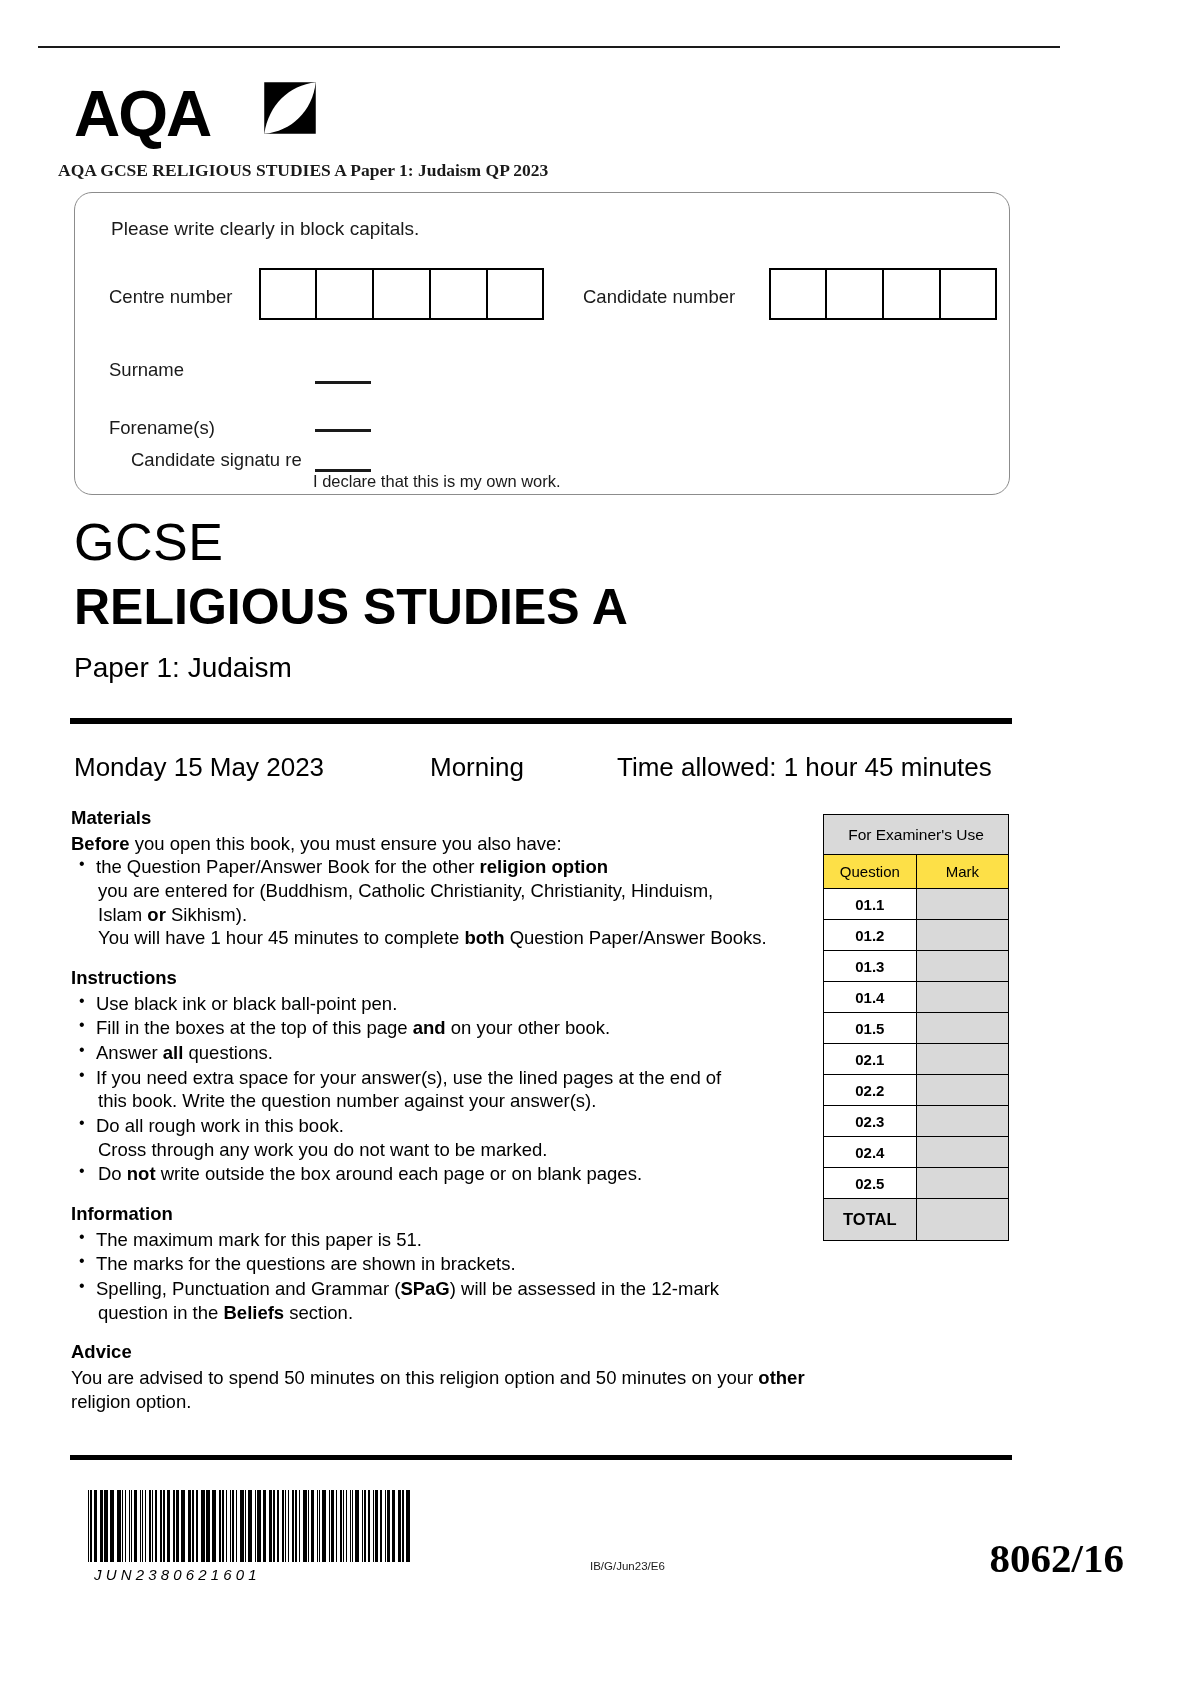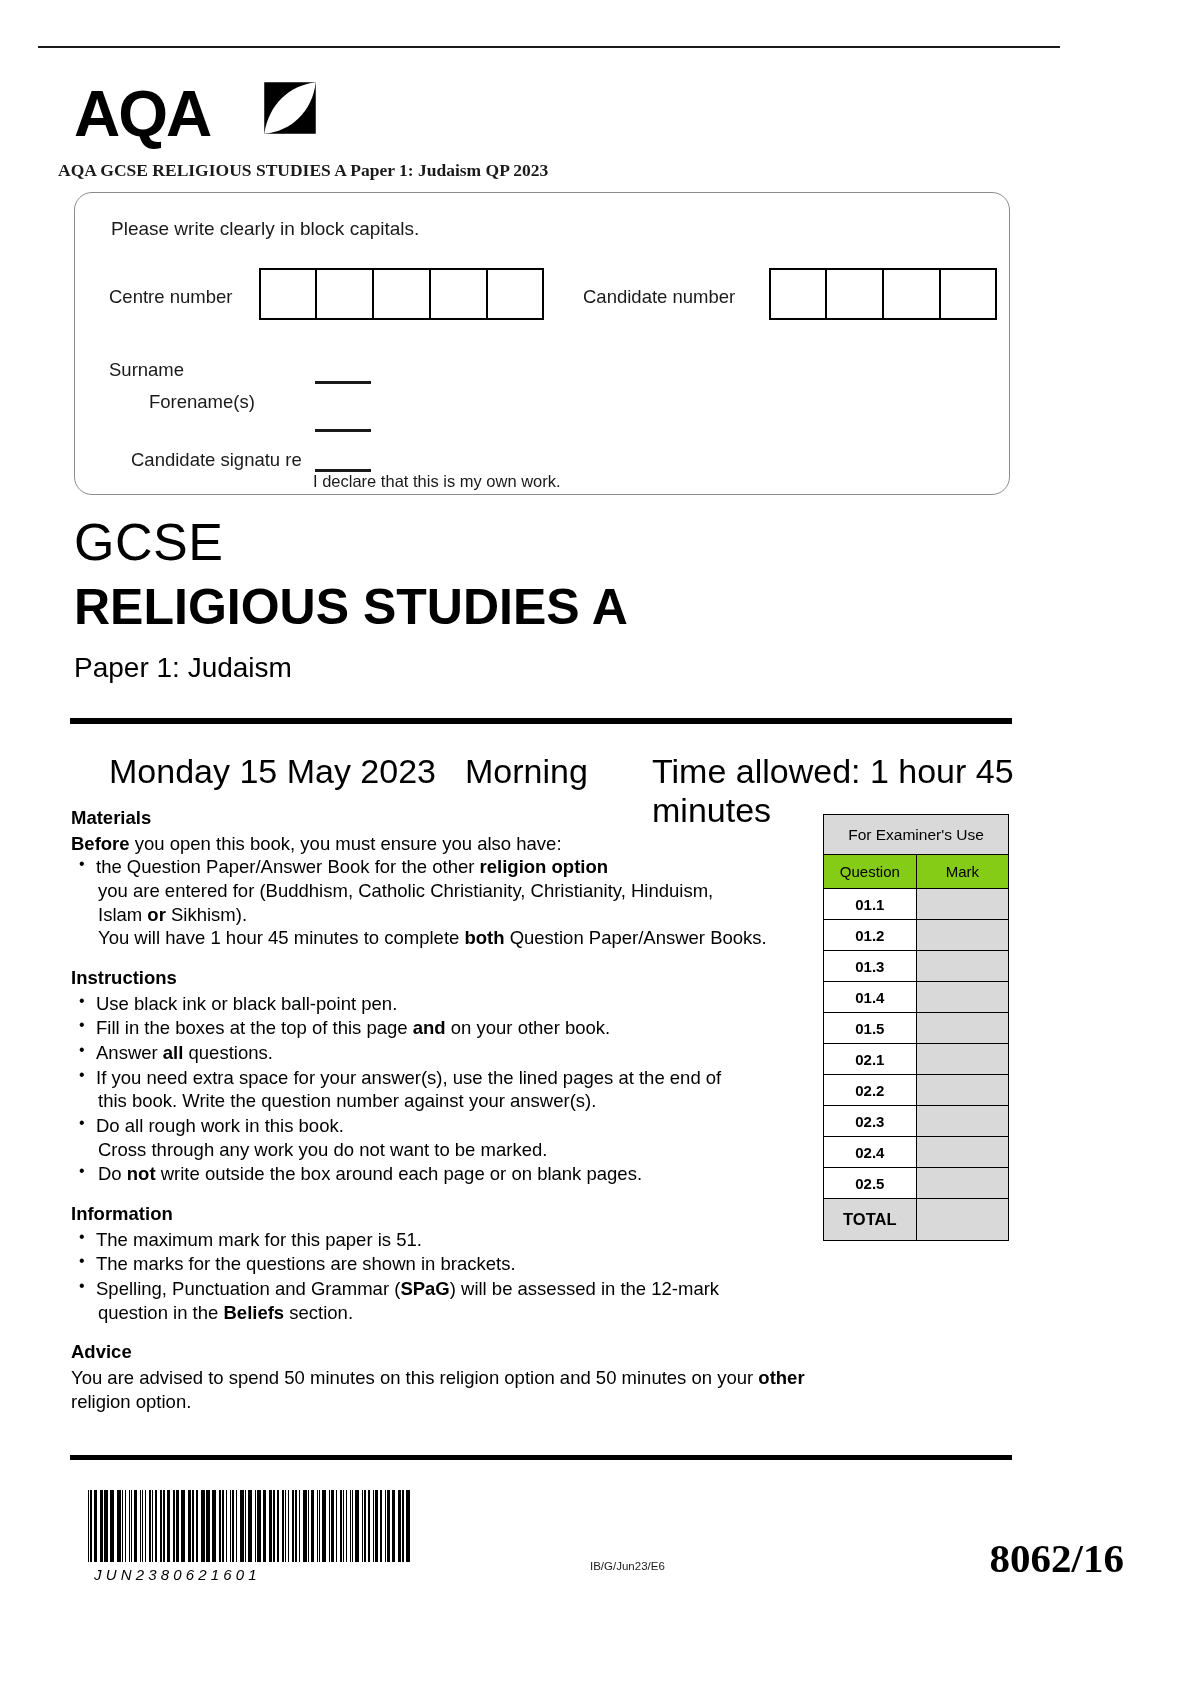--- a/index.html
+++ b/index.html
@@ -75,21 +75,21 @@
   }
   .field-label {
     position: absolute;
     font-size: 18.5px;
     color: #1a1a1a;
     white-space: nowrap;
   }
   .lbl-centre   { left: 34px; top: 93px; }
   .lbl-cand     { left: 508px; top: 93px; }
   .lbl-surname  { left: 34px; top: 166px; }
-  .lbl-forename { left: 34px; top: 198px; margin-left: 40px; }
+  .lbl-forename { left: 34px; top: 224px; }
   .lbl-sig      { left: 40px; top: 256px; margin-left: 16px; }
   .declare {
     position: absolute;
     left: 238px; top: 279px;
     font-size: 16.5px;
     color: #1a1a1a;
   }
 
   .boxrow { position: absolute; display: flex; }
   .boxrow .cell {
@@ -141,22 +141,21 @@
     background: #000;
   }
   .rule-mid { top: 718px; }
   .rule-bottom { top: 1455px; height: 5px; }
 
   
   .exam-row {
     position: absolute;
     left: 74px; top: 752px;
     width: 940px; height: 40px;
-    font-size: 34px;
-    margin-left: 35px;
+    font-size: 26px;
   }
   .exam-date { position: absolute; left: 0; top: 0; }
   .exam-session { position: absolute; left: 356px; top: 0; }
   .exam-time { position: absolute; left: 543px; top: 0; }
 
   
   .body-col {
     position: absolute;
     left: 71px; top: 806px;
     width: 740px;
@@ -216,21 +215,21 @@
   .exam-table .col-q {
     width: 93px;
     background: #fff;
   }
   .exam-table .col-m {
     width: 93px;
     background: #d9d9d9;
   }
   .exam-table thead .col-q,
   .exam-table thead .col-m {
-    background: #84cc16;
+    background: #fde047;
     height: 34px;
   }
   .exam-table .q-cell { font-weight: bold; font-size: 15px; background: #fff; }
   .exam-table .total-cell {
     font-weight: bold;
     font-size: 16.5px;
     background: #d9d9d9;
     height: 42px;
   }
   .exam-table .total-mark { background: #d9d9d9; height: 42px; }

